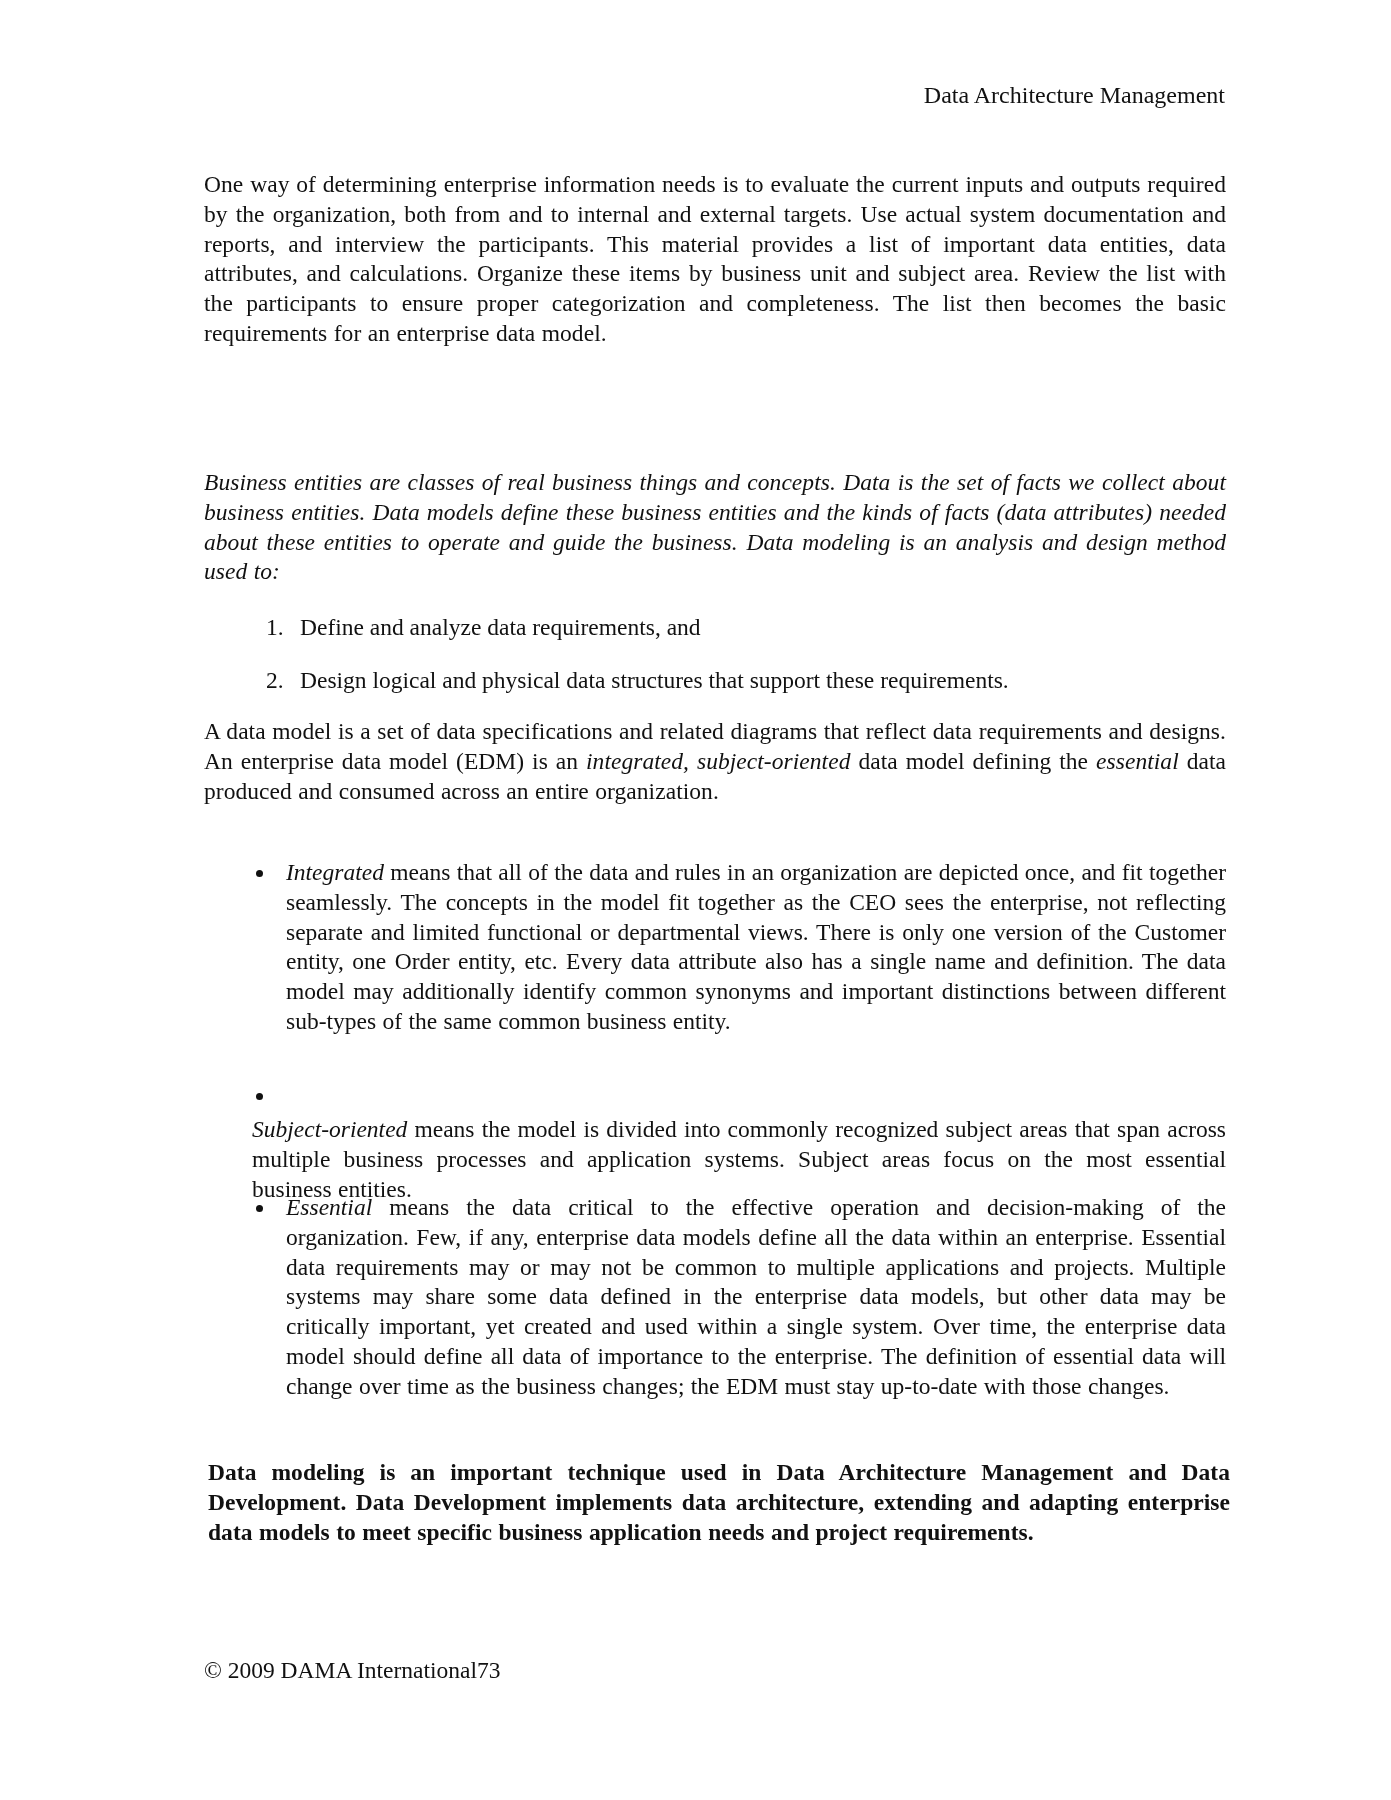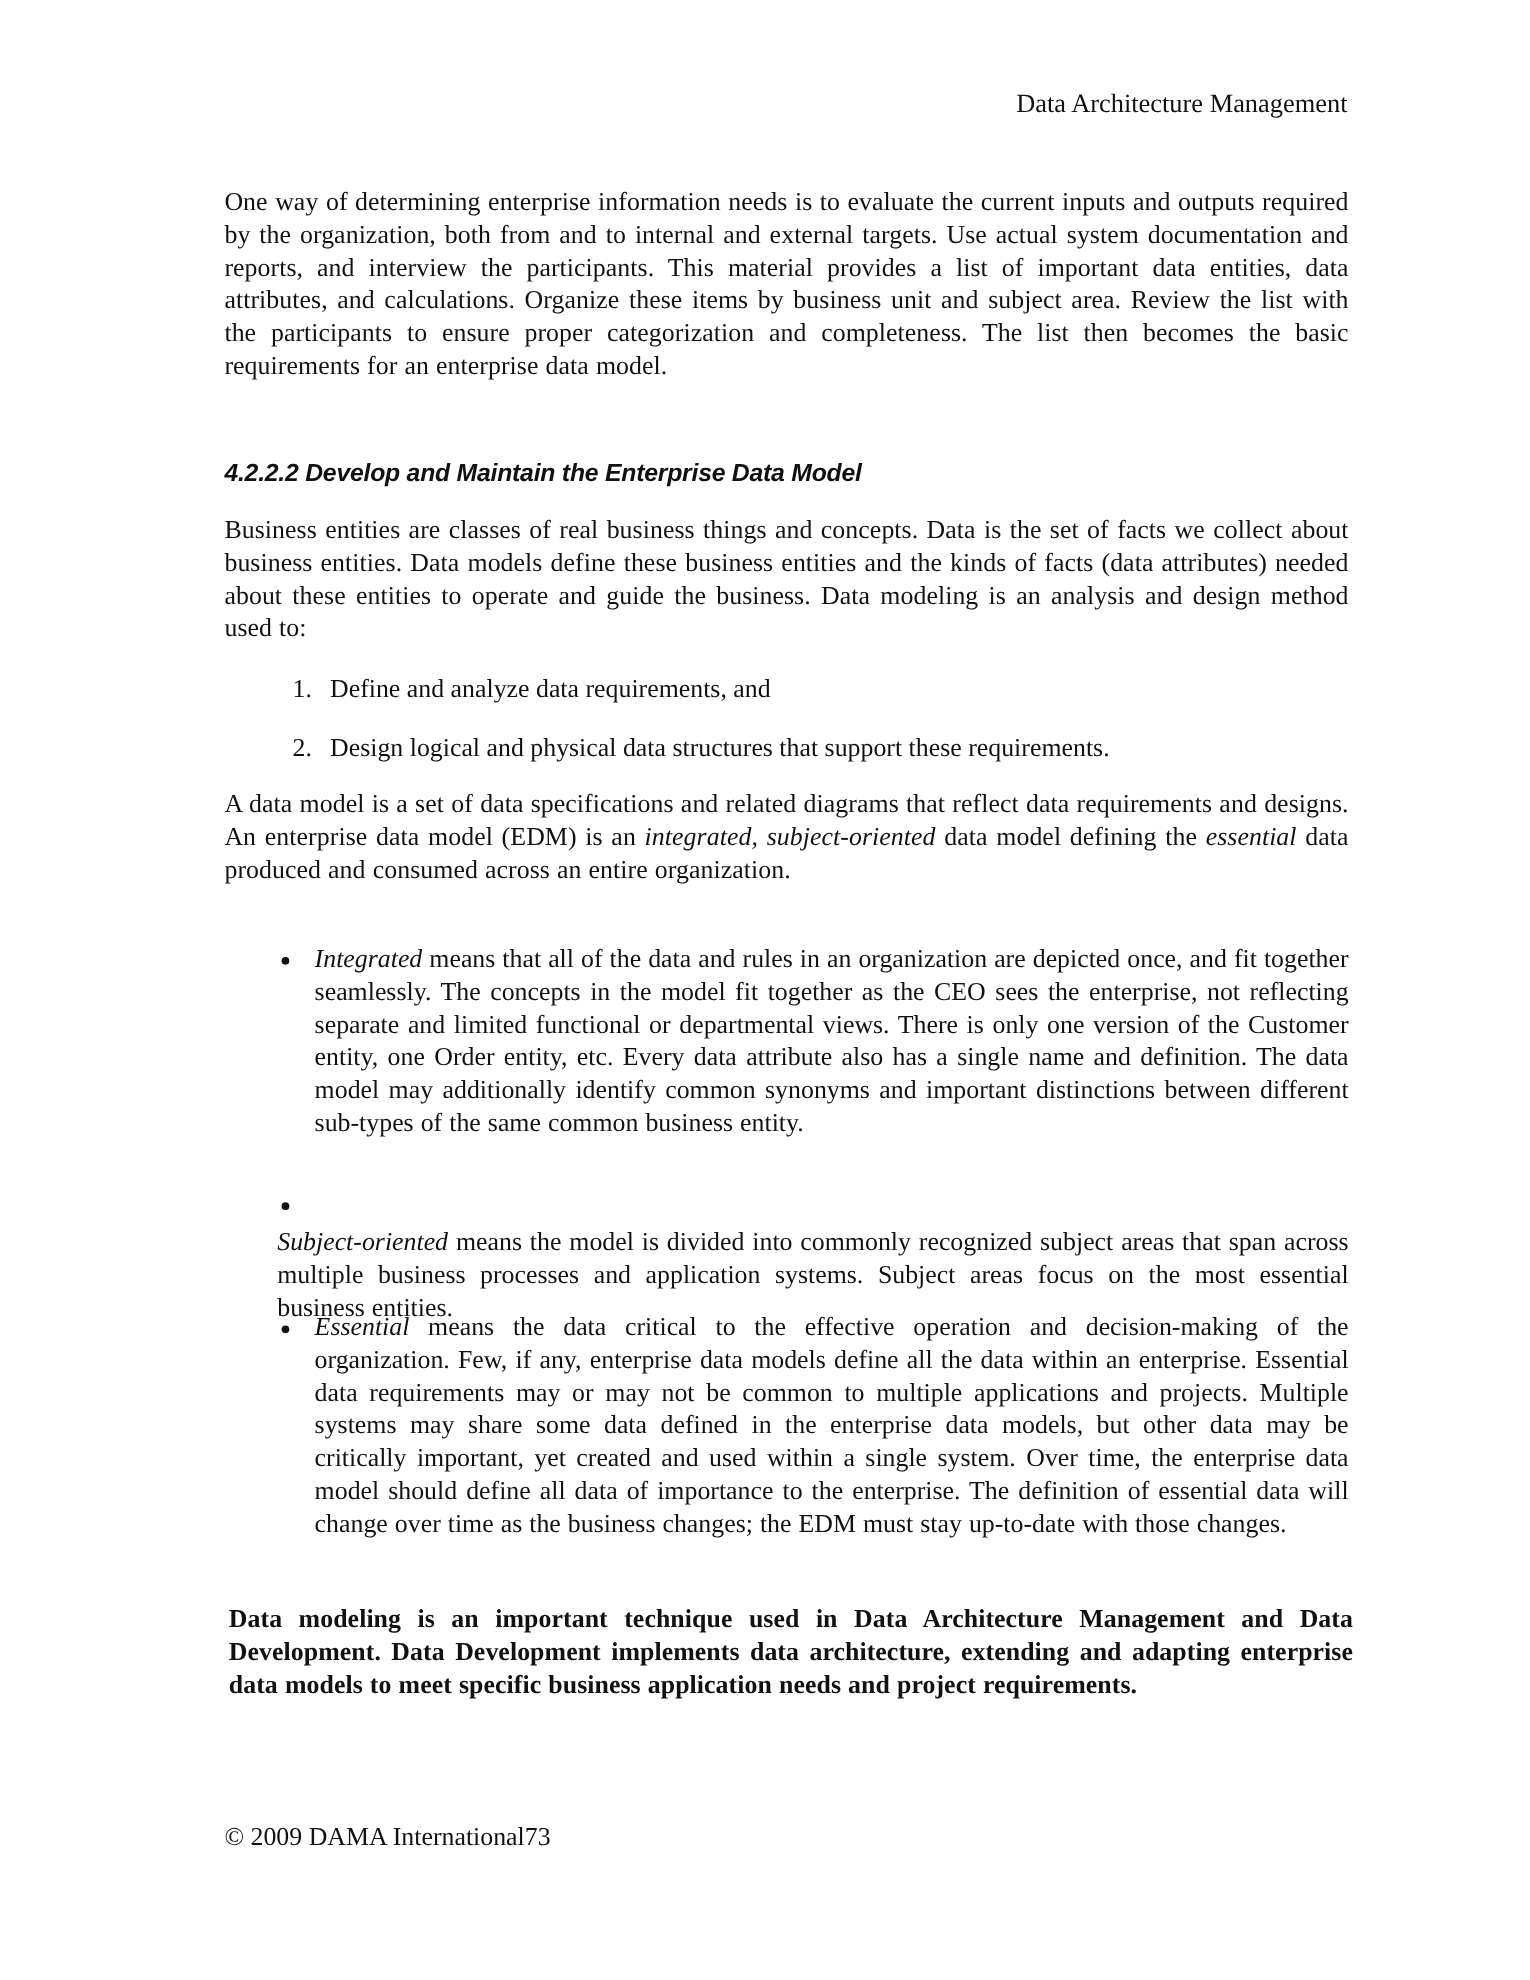--- a/index.html
+++ b/index.html
@@ -102,23 +102,22 @@
 </style>
 </head>
 <body>
 
 <div class="page">
 
   <div class="running-header">Data Architecture Management</div>
 
   <p class="body-text" style="top:170px;margin:0;">One way of determining enterprise information needs is to evaluate the current inputs and outputs required by the organization, both from and to internal and external targets. Use actual system documentation and reports, and interview the participants. This material provides a list of important data entities, data attributes, and calculations. Organize these items by business unit and subject area. Review the list with the participants to ensure proper categorization and completeness.  The list then becomes the basic requirements for an enterprise data model.</p>
 
-  <div class="section-heading">4.2.2.2 Develop and Maintain the Enterprise Data Model</div>
 
-  <p class="body-text" style="top:468px;margin:0;">Business entities are classes of real business things and concepts. Data is the set of facts we collect about business entities. Data models define these business entities and the kinds of facts (data attributes) needed about these entities to operate and guide the business. Data modeling is an analysis and design method used to:</p>
+  <p class="body-text" style="top:468px;margin:0;font-style:italic;">Business entities are classes of real business things and concepts. Data is the set of facts we collect about business entities. Data models define these business entities and the kinds of facts (data attributes) needed about these entities to operate and guide the business. Data modeling is an analysis and design method used to:</p>
 
   <div class="num-item" style="top:612px;">
     <span class="num">1.</span>
     <span>Define and analyze data requirements, and</span>
   </div>
   <div class="num-item" style="top:665px;">
     <span class="num">2.</span>
     <span>Design logical and physical data structures that support these requirements.</span>
   </div>
 

